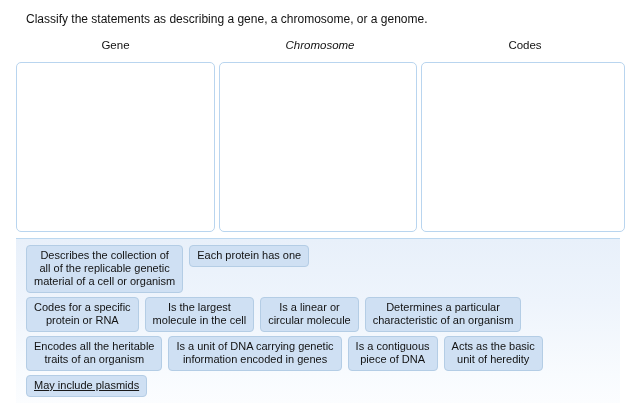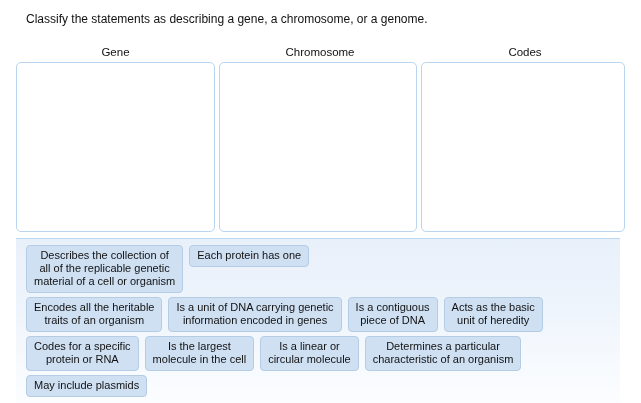--- a/index.html
+++ b/index.html
@@ -25,33 +25,33 @@
     font-size: 12px;
     line-height: 14px;
     color: #111111;
     white-space: nowrap;
   }
 
   
   .zone-headers {
     position: absolute;
     left: 16px;
-    top: 44px;
+    top: 37px;
     width: 609px;
     height: 18px;
     display: flex;
   }
   .zone-header {
     text-align: center;
     font-size: 11.5px;
     line-height: 16px;
     color: #111111;
   }
   .zh-0 { width: 199px; }
-  .zh-1 { width: 202px; margin-left: 4px; }
+  .zh-1 { width: 202px; margin-left: 4px; font-style: italic; }
   .zh-2 { width: 200px; margin-left: 4px; }
 
   
   .zones {
     position: absolute;
     left: 16px;
     top: 62px;
     width: 609px;
     height: 170px;
     display: flex;
@@ -78,21 +78,21 @@
     border-top: 1px solid #bcd8f0;
     background: linear-gradient(180deg, #e8f0fa 0%, #eef4fc 35%, #f8fbfe 75%, #fdfeff 100%);
     padding: 6px 0 22px 10px;
   }
   .bank-row {
     display: flex;
     flex-wrap: nowrap;
     align-items: flex-start;
     margin-bottom: 4px;
   }
-  .bank-row:last-child { margin-bottom: 0; }
+  .bank-row:last-child { margin-bottom: 0; text-decoration: underline; }
 
   .tile {
     background: #cfe0f3;
     border: 1px solid #b4cde5;
     border-radius: 4px;
     box-sizing: border-box;
     font-size: 11px;
     line-height: 13px;
     color: #121212;
     text-align: center;
@@ -120,35 +120,35 @@
 </div>
 
 <div class="bank">
   <div class="bank-row">
     <div class="tile">Describes the collection of
 all of the replicable genetic
 material of a cell or organism</div>
     <div class="tile">Each protein has one</div>
   </div>
   <div class="bank-row">
+    <div class="tile">Codes for a specific
+protein or RNA</div>
+    <div class="tile">Is the largest
+molecule in the cell</div>
+    <div class="tile">Is a linear or
+circular molecule</div>
+    <div class="tile">Determines a particular
+characteristic of an organism</div>
+  </div>
+  <div class="bank-row">
     <div class="tile">Encodes all the heritable
 traits of an organism</div>
     <div class="tile">Is a unit of DNA carrying genetic
 information encoded in genes</div>
     <div class="tile">Is a contiguous
 piece of DNA</div>
     <div class="tile">Acts as the basic
 unit of heredity</div>
   </div>
   <div class="bank-row">
-    <div class="tile">Codes for a specific
-protein or RNA</div>
-    <div class="tile">Is the largest
-molecule in the cell</div>
-    <div class="tile">Is a linear or
-circular molecule</div>
-    <div class="tile">Determines a particular
-characteristic of an organism</div>
-  </div>
-  <div class="bank-row">
     <div class="tile">May include plasmids</div>
   </div>
 </div>
 
 </body></html>

